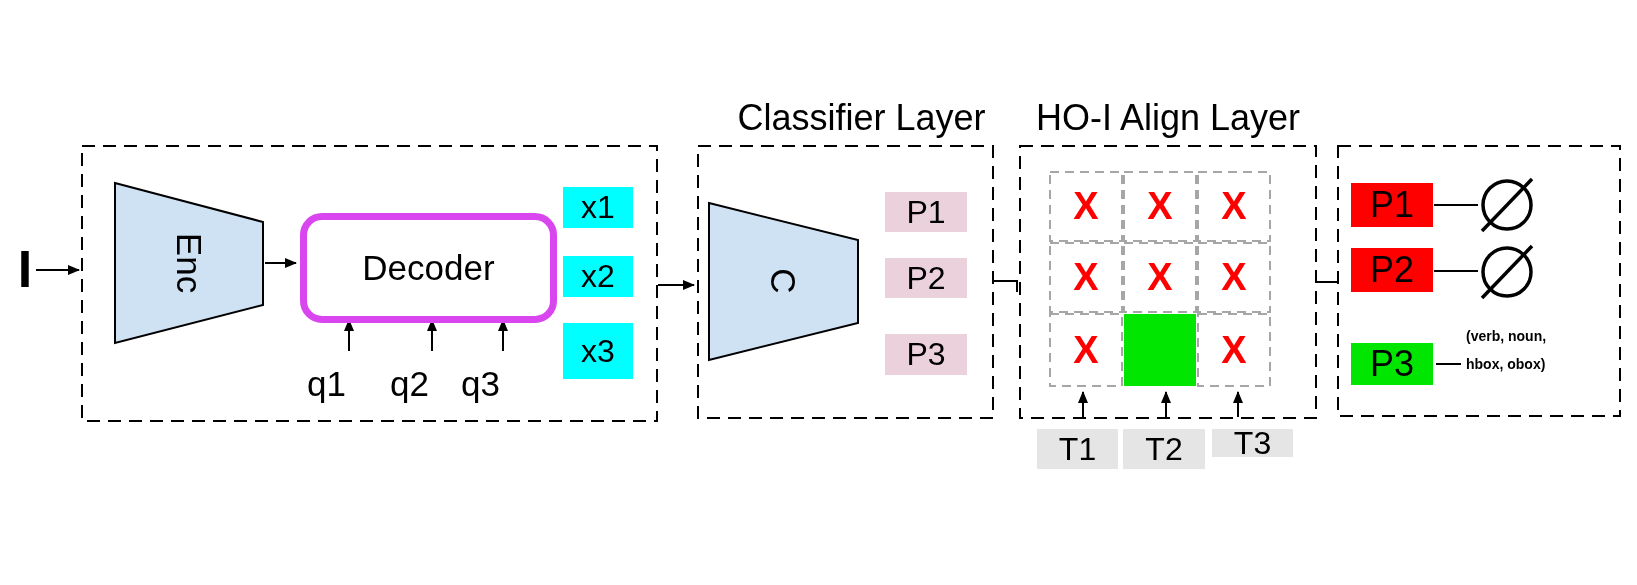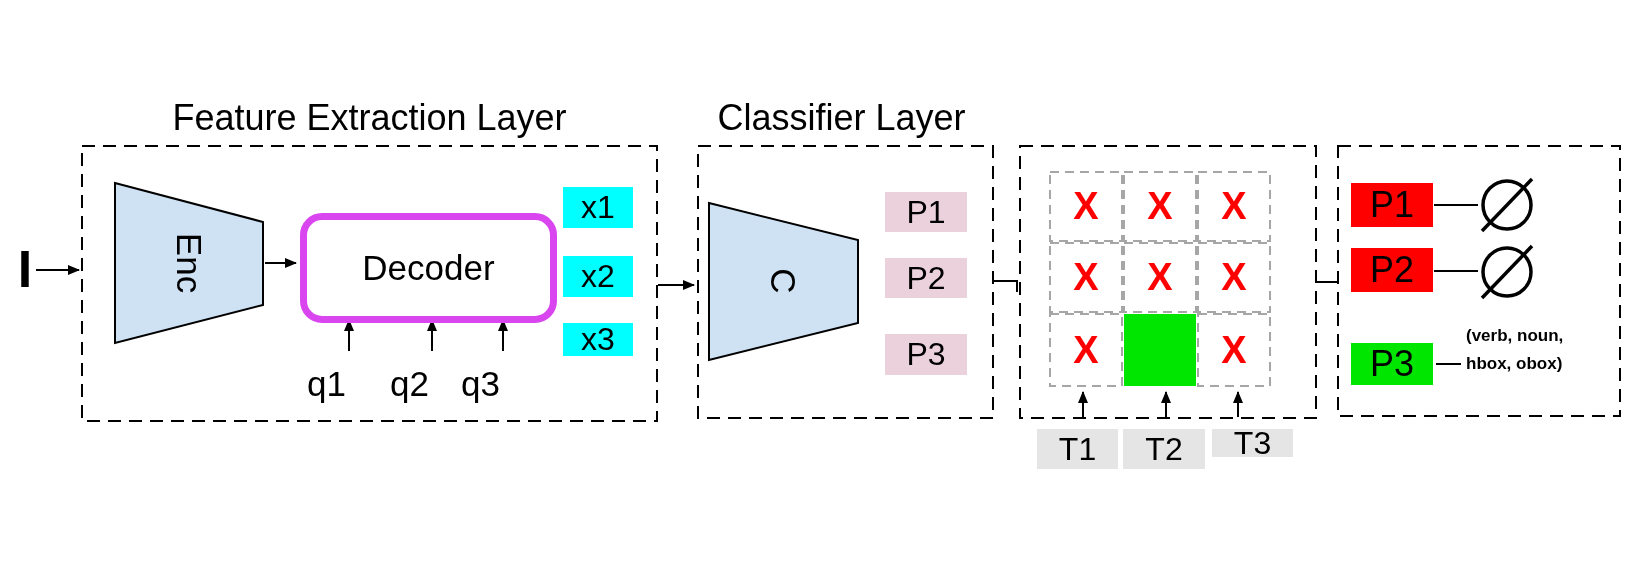--- a/index.html
+++ b/index.html
@@ -37,21 +37,21 @@
   .grid-x{
     position:absolute;display:flex;align-items:center;justify-content:center;
     font-size:38px;font-weight:bold;color:#ff0000;
   }
   .input-label{
     position:absolute;left:6px;top:239px;width:38px;text-align:center;
     font-size:52px;font-weight:bold;
   }
   .annotation{
     position:absolute;left:1466px;top:322px;width:170px;
-    font-size:17px;font-weight:bold;line-height:28px;white-space:nowrap;
+    font-size:14px;font-weight:bold;line-height:28px;white-space:nowrap;
   }
   .cyan{background:#00ffff;}
   .pink{background:#ead1dc;}
   .tblue{background:#e5e5e5;}
   .lred{background:#ff0000;}
   .lgreen{background:#00e600;font-size:36px;}
   .lossp{font-size:36px;}
 </style>
 </head>
 <body>
@@ -104,33 +104,33 @@
     <g>
       <circle cx="1507" cy="205" r="24" fill="none" stroke="#000" stroke-width="3.5"></circle>
       <line x1="1482" y1="231" x2="1532" y2="179" stroke="#000" stroke-width="3.5"></line>
     </g>
     <g>
       <circle cx="1507" cy="272" r="24" fill="none" stroke="#000" stroke-width="3.5"></circle>
       <line x1="1482" y1="298" x2="1532" y2="246" stroke="#000" stroke-width="3.5"></line>
     </g>
   </svg>
 
-  <div class="layer-title" style="left:82px;width:575px;">Feature Extraction Layer</div>
-  <div class="layer-title" style="left:694px;width:295px;">Classifier Layer</div>
+  <div class="layer-title" style="left:714px;width:295px;">Classifier Layer</div>
+  <div class="layer-title" style="left:1020px;width:296px;">HO-I Align Layer</div>
 
   <div class="input-label">I</div>
 
   <div class="rot-label" style="left:134px;top:243px;">Enc</div>
   <div class="decoder-box">Decoder</div>
   <div class="q-label" style="left:307px;">q1</div>
   <div class="q-label" style="left:390px;">q2</div>
   <div class="q-label" style="left:461px;">q3</div>
   <div class="chipbox cyan" style="left:563px;top:187px;width:70px;height:41px;">x1</div>
   <div class="chipbox cyan" style="left:563px;top:256px;width:70px;height:41px;">x2</div>
-  <div class="chipbox cyan" style="left:563px;top:323px;width:70px;height:33px;">x3</div>
+  <div class="chipbox cyan" style="left:563px;top:323px;width:70px;height:56px;">x3</div>
 
   <div class="rot-label" style="left:728px;top:261px;">C</div>
   <div class="chipbox pink" style="left:885px;top:192px;width:82px;height:40px;">P1</div>
   <div class="chipbox pink" style="left:885px;top:258px;width:82px;height:40px;">P2</div>
   <div class="chipbox pink" style="left:885px;top:334px;width:82px;height:41px;">P3</div>
 
   <div class="grid-x" style="left:1050px;top:172px;width:72px;height:69px;">X</div>
   <div class="grid-x" style="left:1124px;top:172px;width:72px;height:69px;">X</div>
   <div class="grid-x" style="left:1198px;top:172px;width:72px;height:69px;">X</div>
   <div class="grid-x" style="left:1050px;top:243px;width:72px;height:69px;">X</div>

